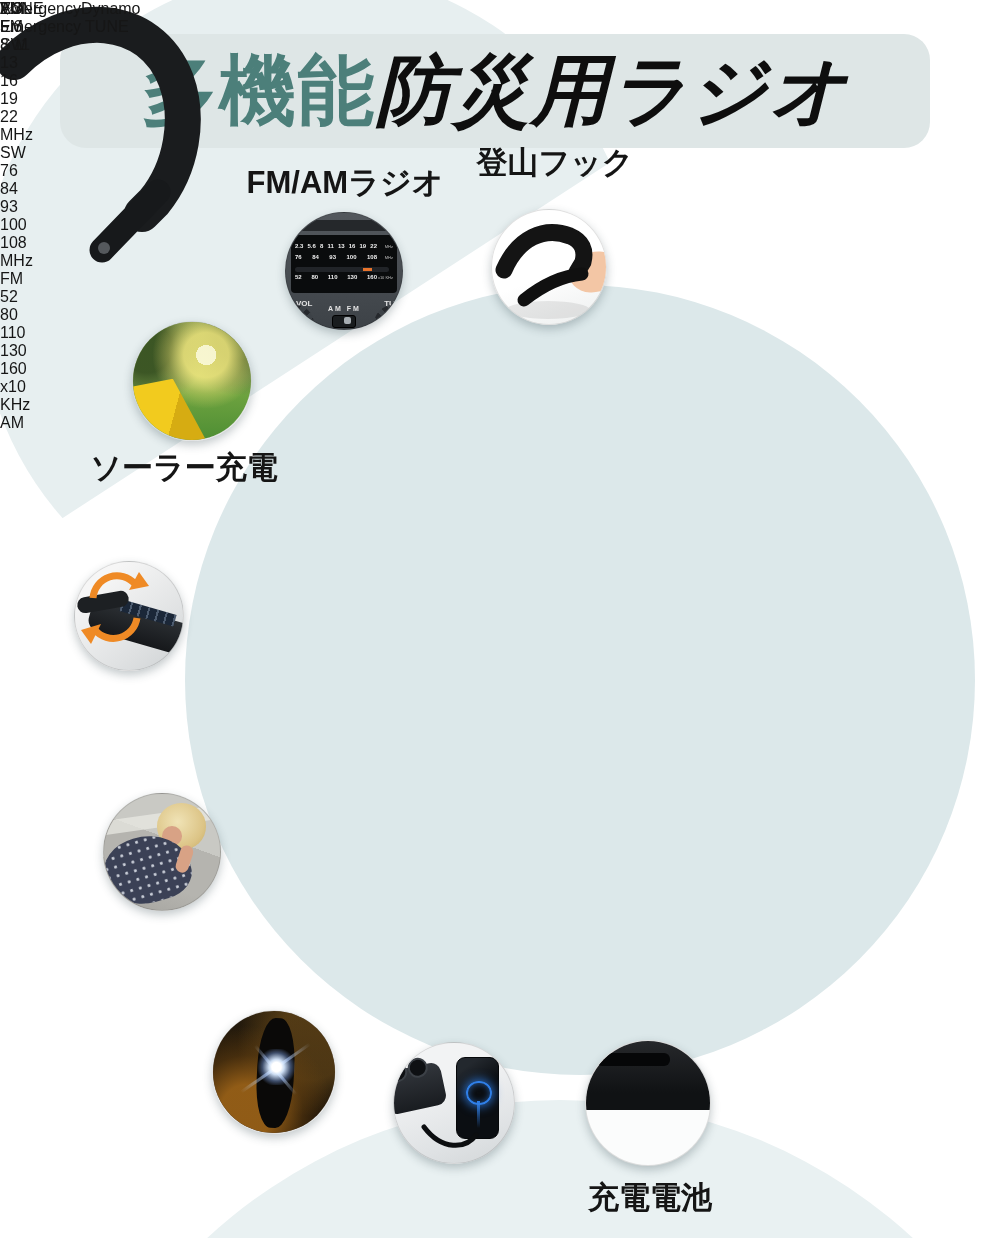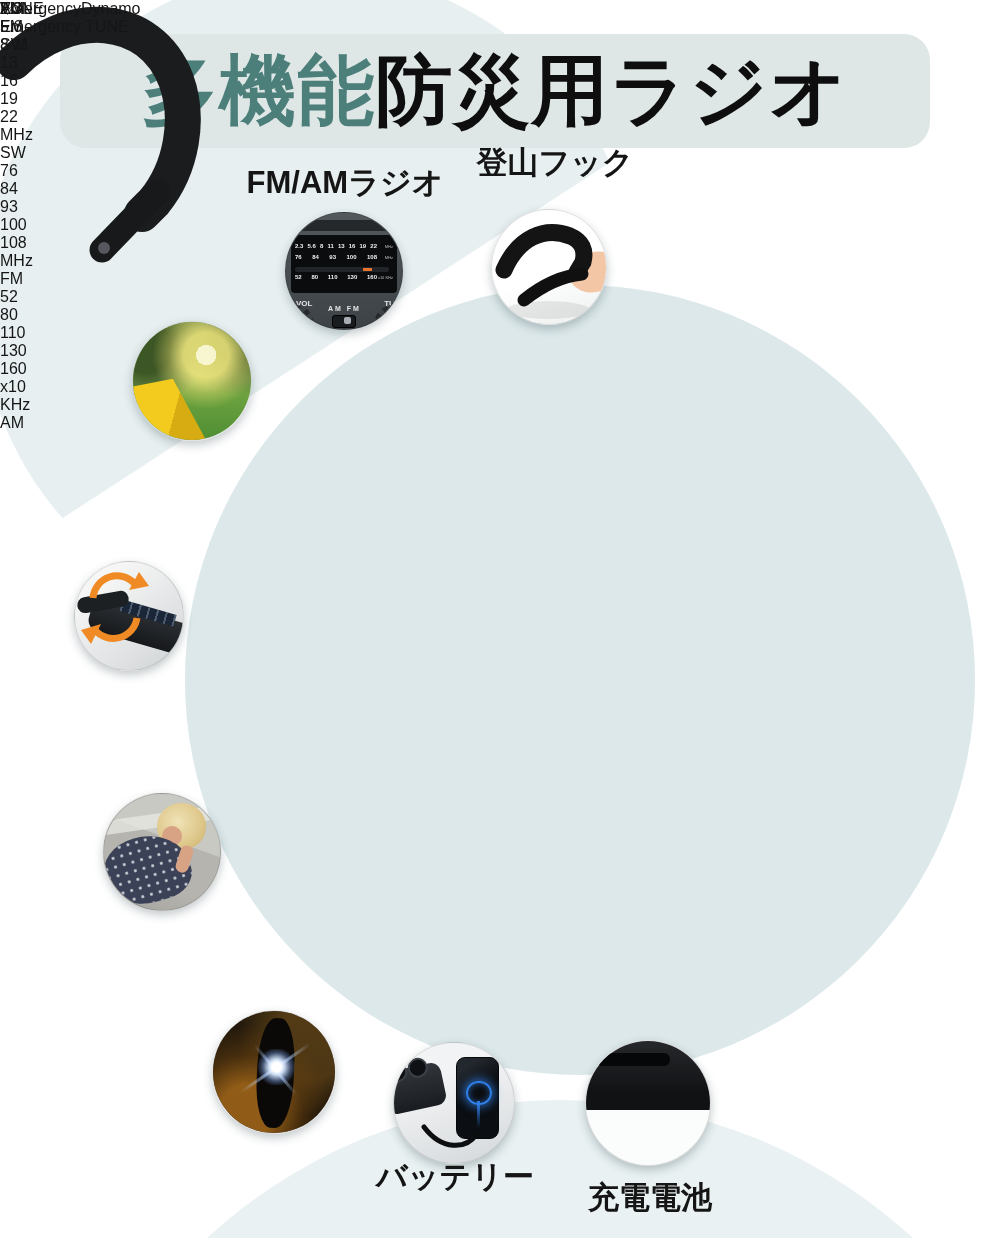--- a/index.html
+++ b/index.html
@@ -11,21 +11,21 @@
   .bg1{left:-20px;top:-30px;width:660px;height:660px;border-radius:50%;background:#e7eff0;}
   .bg-swath{left:-330px;top:310px;width:1500px;height:250px;background:#ffffff;transform:rotate(-33deg);}
   .bg2{left:185px;top:285px;width:790px;height:790px;border-radius:50%;background:#dce8ea;}
   .bg3{left:40px;top:1100px;width:1040px;height:1040px;border-radius:50%;background:#e9f1f2;}
 
   
   .title-plate{left:60px;top:34px;width:870px;height:114px;border-radius:26px;background:#dee6e6;}
   .title-text{left:60px;top:34px;width:870px;height:114px;line-height:112px;text-align:center;
               font-size:77px;font-weight:900;letter-spacing:1px;white-space:nowrap;}
   .title-text .hl{color:#4c7f7a;}
-  .title-text .rest{color:#0e0e0e;}
+  .title-text .rest{color:#0e0e0e;font-style:italic;}
 
   
   .callout-label{font-size:31px;font-weight:600;color:#151515;text-align:center;white-space:nowrap;z-index:6;}
   .lbl-fm{left:205px;top:162px;width:280px;}
   .lbl-hook{left:450px;top:142px;width:210px;}
   .lbl-solar{left:64px;top:447px;width:240px;}
   .lbl-crank{left:21px;top:681px;width:220px;}
   .lbl-sos{left:86px;top:911px;width:220px;text-align:left;line-height:35px;}
   .lbl-torch{left:152px;top:1133px;width:240px;}
   .lbl-mobile{left:335px;top:1160px;width:240px;line-height:33px;}
@@ -315,20 +315,21 @@
       <ellipse cx="103" cy="62" rx="26" ry="20" fill="#f3c6a5" transform="rotate(-15 103 62)"></ellipse>
       <path d="M12,60 C 26,28 52,16 78,26 C 90,31 94,40 91,52 L 85,62" fill="none" stroke="#141414" stroke-width="17" stroke-linecap="round"></path>
       <path d="M32,90 C 52,74 70,66 90,64" fill="none" stroke="#101010" stroke-width="13" stroke-linecap="round"></path>
     </svg>
   </div>
 
   <div class="abs circle c-solar">
     <div class="art"></div>
     <div class="abs tent"></div>
   </div>
+  <div class="abs callout-label lbl-solar">ソーラー充電</div>
 
   <div class="abs circle c-crank">
     <div class="abs crank-dev"></div>
     <div class="abs crank-solar"></div>
     <div class="abs crank-arm"></div>
     <svg class="abs crank-arrows" width="70" height="90" viewBox="0 0 70 90">
       <path d="M56,18 A24,24 0 0 0 14,32" fill="none" stroke="#ef8a25" stroke-width="7"></path>
       <path d="M60,6 L70,20 L50,24 Z" fill="#ef8a25"></path>
       <path d="M16,64 A24,24 0 0 0 58,52" fill="none" stroke="#ef8a25" stroke-width="7"></path>
       <path d="M12,78 L2,64 L22,58 Z" fill="#ef8a25"></path>
@@ -360,21 +361,20 @@
       </div>
     <div class="abs phone">
       <div class="abs glow"></div>
       <div class="abs glow-tail"></div>
     </div>
     <svg class="abs cable" width="120" height="120" viewBox="0 0 120 120">
       <path d="M30,84 C 48,108 72,106 82,92" fill="none" stroke="#0c0e10" stroke-width="5" stroke-linecap="round"></path>
     </svg>
   </div>
   <div class="abs callout-label lbl-mobile">
-    <span style="display:block">バッテリー</span>
   </div>
 
   <div class="abs circle c-batt">
     <div class="abs batt-top"></div>
     <div class="abs batt-slot"></div>
     <div class="abs batt-bottom"></div>
     <div class="abs batt-cell"></div>
     <div class="abs batt-cap"></div>
   </div>
   <div class="abs callout-label lbl-batt">充電電池</div>

